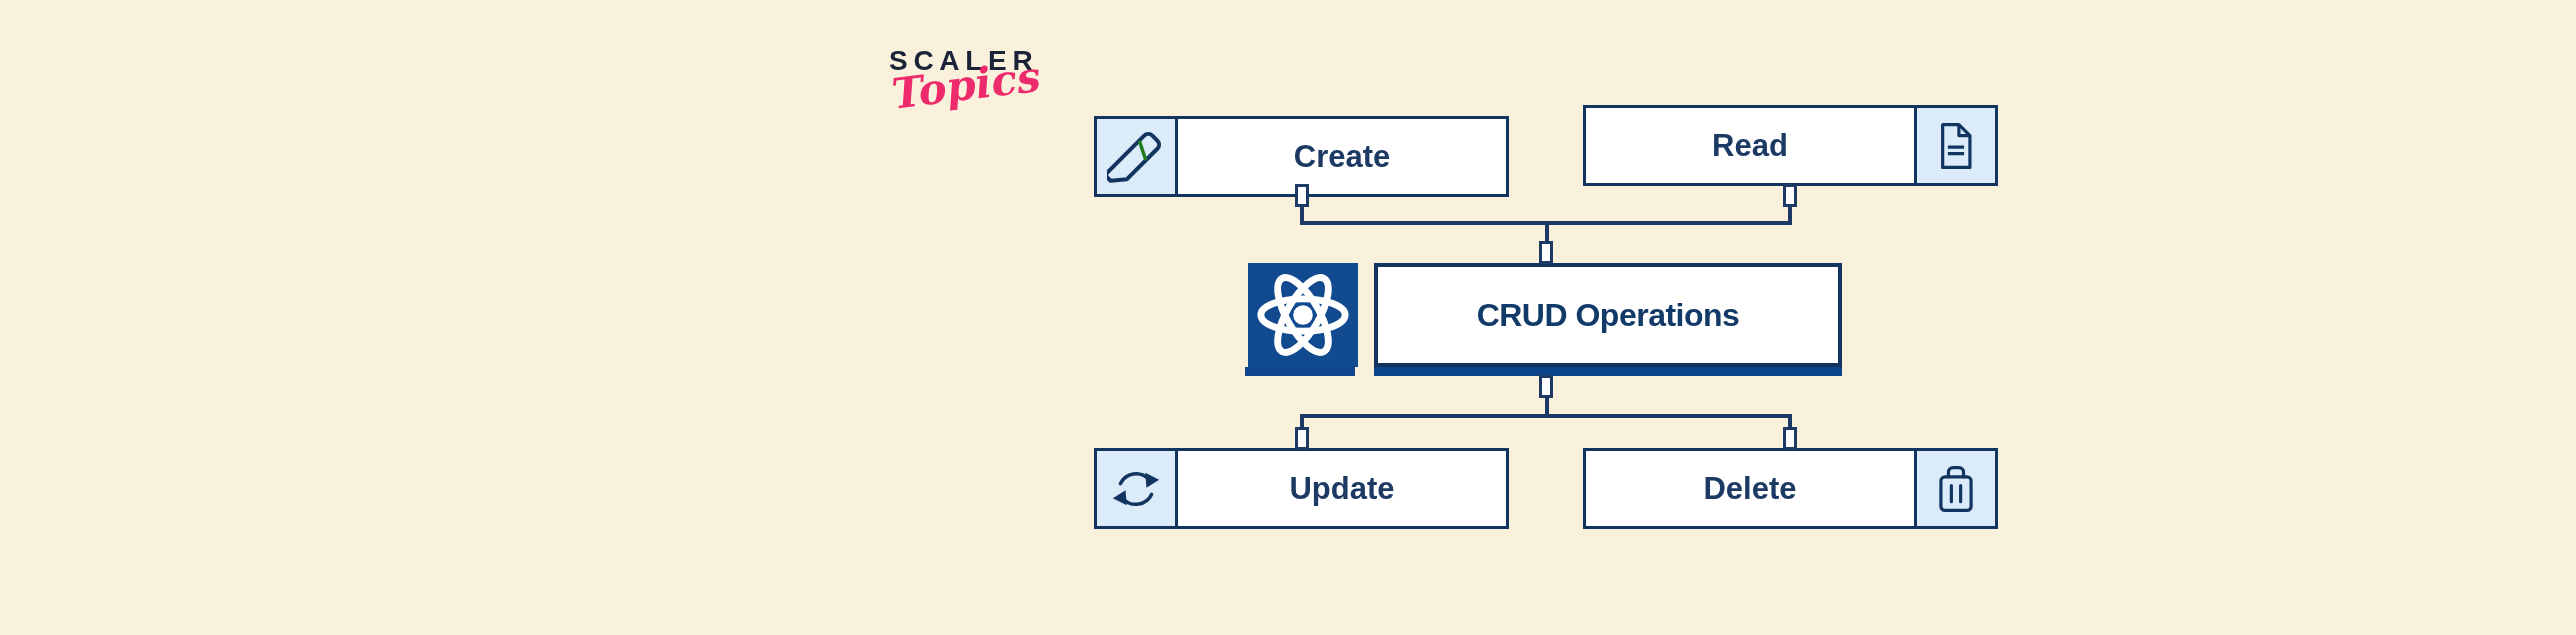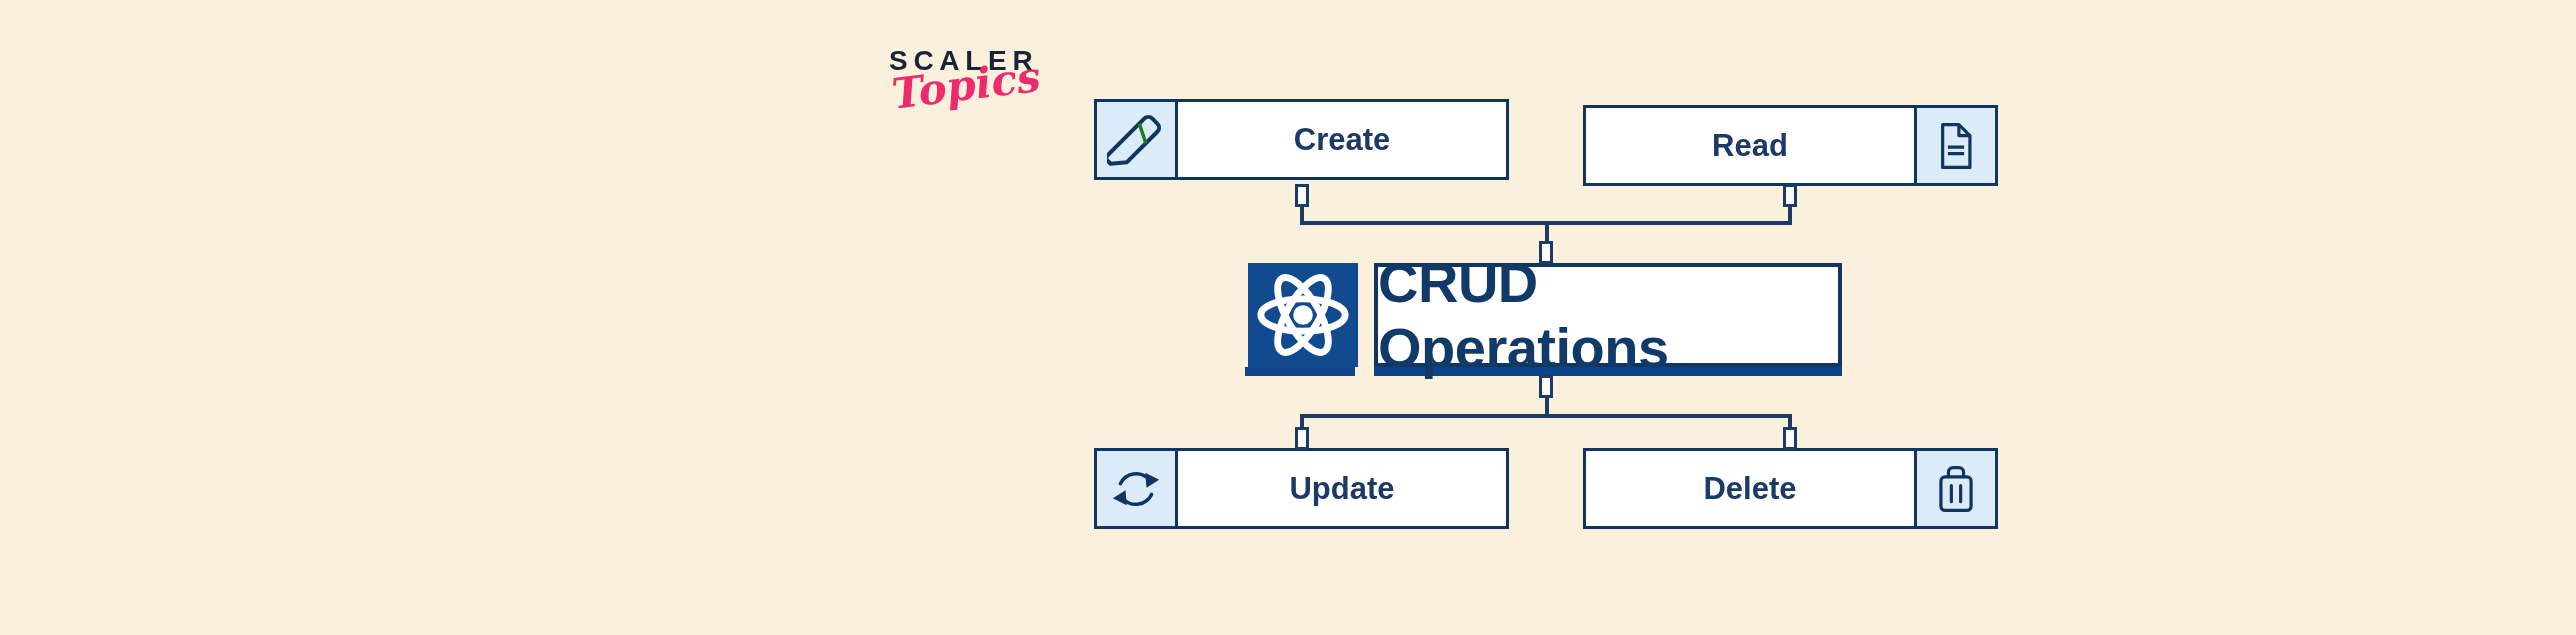--- a/index.html
+++ b/index.html
@@ -30,21 +30,21 @@
   .node-label{font-size:31px;font-weight:600;color:#1c3a63;letter-spacing:0px;}
 
   
   .react-tile{position:absolute;left:1248px;top:263px;width:110px;height:104px;
     background:#114a8f;display:flex;align-items:center;justify-content:center;z-index:2;}
   .react-pedestal{position:absolute;left:1245px;top:367px;width:110px;height:9.3px;
     background:#0f468b;z-index:1;}
   .crud-box{position:absolute;left:1374px;top:263px;width:468px;height:104px;
     background:#ffffff;border:4.1px solid #123560;box-sizing:border-box;
     display:flex;align-items:center;justify-content:center;z-index:2;}
-  .crud-label{font-size:56px;font-weight:700;color:#123a68;letter-spacing:-0.5px;}
+  .crud-label{font-size:32px;font-weight:700;color:#123a68;letter-spacing:-0.5px;}
   .crud-bar{position:absolute;left:1374px;top:367px;width:468px;height:9.3px;
     background:#0c4489;z-index:1;}
 
   .icon-svg{display:block;}
 </style>
 </head>
 <body>
 
 <div class="canvas">
 
@@ -56,21 +56,21 @@
   <div class="line" style="left:1300px;top:205px;width:3.6px;height:19.6px;"></div>
   <div class="line" style="left:1788px;top:205px;width:3.6px;height:19.6px;"></div>
   <div class="line" style="left:1300px;top:221px;width:492px;height:3.6px;"></div>
   <div class="line" style="left:1545px;top:225px;width:3.6px;height:18.5px;"></div>
 
   <div class="line" style="left:1545px;top:397px;width:3.6px;height:18.5px;"></div>
   <div class="line" style="left:1300px;top:414px;width:492px;height:3.6px;"></div>
   <div class="line" style="left:1300px;top:417px;width:3.6px;height:11.3px;"></div>
   <div class="line" style="left:1788px;top:417px;width:3.6px;height:11.3px;"></div>
 
-  <div class="node" style="left:1094px;top:99px;">
+  <div class="node" style="left:1094px;top:116px;">
     <div class="icon-cell left">
       <svg class="icon-svg" width="58" height="58" viewBox="0 0 100 100">
         <g transform="translate(50,50) rotate(45)" fill="none" stroke="#123560" stroke-width="7" stroke-linejoin="round">
           <path d="M -16,-36 A 10 10 0 0 1 -6,-46 L 6,-46 A 10 10 0 0 1 16,-36 L 16,38 L -2,60 L -10,60 A 6 6 0 0 1 -16,54 Z"></path>
           <path d="M -16,-24 L 16,-8" stroke="#1e7b1e" stroke-width="6"></path>
         </g>
       </svg>
     </div>
     <div class="label-cell">
       <span class="node-label">Create</span>

